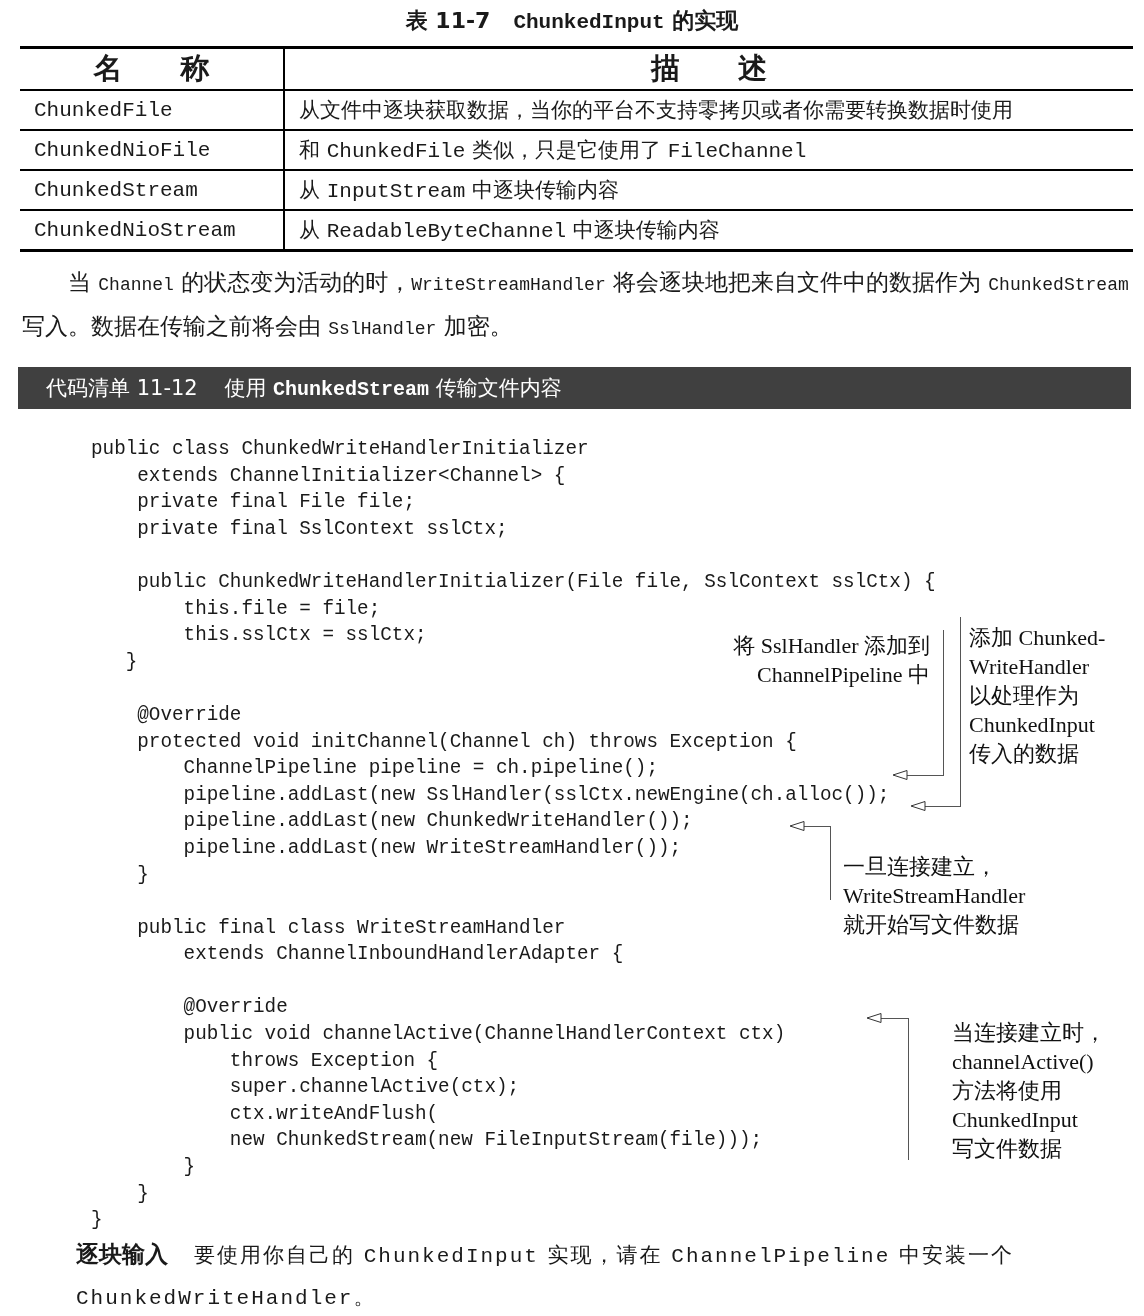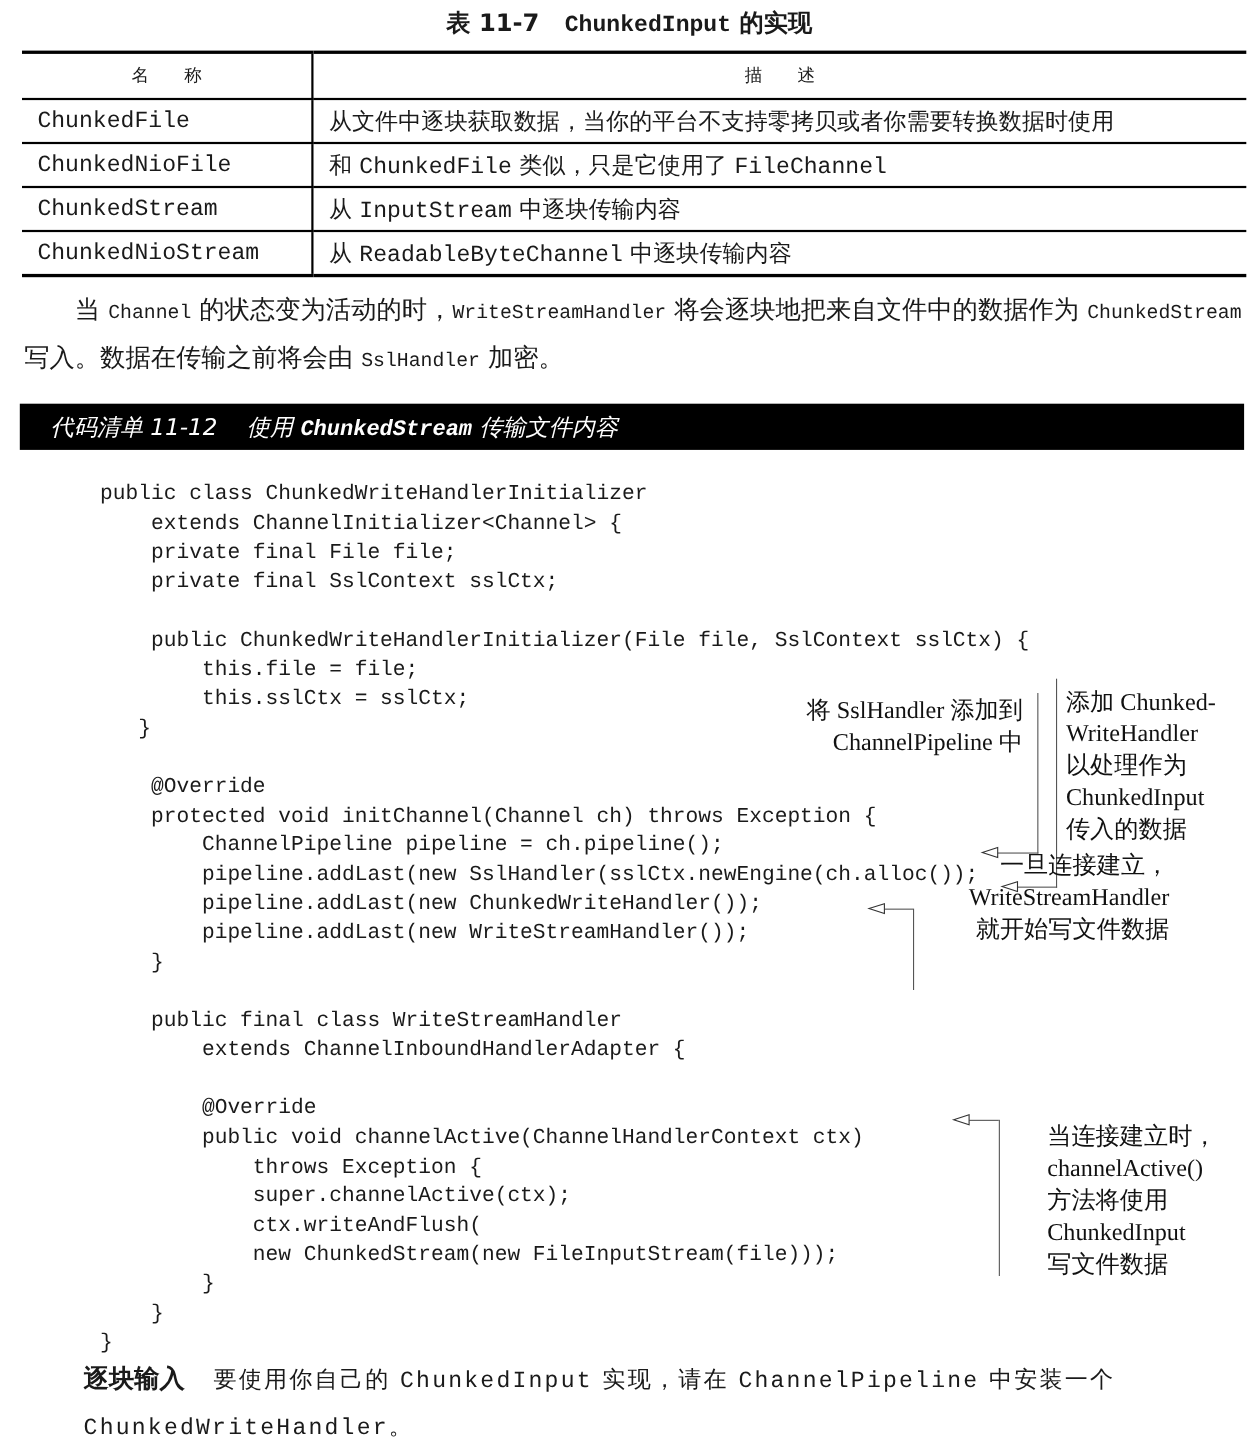--- a/index.html
+++ b/index.html
@@ -8,34 +8,34 @@
     .mono { font-family: "Liberation Mono", "DejaVu Sans Mono", monospace; }
 
     
     .caption { position: absolute; top: 6px; left: 0; width: 1144px; text-align: center;
                font-size: 22px; font-weight: bold; font-family: "DejaVu Sans", sans-serif; }
     .caption .mono { font-weight: bold; font-size: 21px; }
 
     
     .tbl { position: absolute; left: 20px; top: 46px; width: 1113px; border-collapse: collapse; }
     .tbl td, .tbl th { border-top: 2px solid #000; border-bottom: 2px solid #000; height: 38px; padding: 0 14px; }
-    .tbl th { font-weight: normal; font-size: 16px; font-family: "DejaVu Sans", sans-serif; height: 40px; }
+    .tbl th { font-weight: bold; font-size: 29px; font-family: "DejaVu Sans", sans-serif; height: 40px; }
     .tbl td.name { width: 235px; font-size: 21px; }
     .tbl .col1 { border-right: 2px solid #000; }
     .tbl td.desc { font-size: 21px; }
     .tbl tr:first-child th { border-top: 3px solid #000; }
     .tbl tr:last-child td { border-bottom: 3px solid #000; }
 
     
     .para { position: absolute; left: 22px; top: 262px; width: 1112px; font-size: 23px; line-height: 41px; }
     .para .mono { font-size: 18px; }
 
     
-    .listing-bar { position: absolute; left: 18px; top: 367px; width: 1113px; height: 42px; background: #000000;
-                   color: #ffffff; font-family: "DejaVu Sans", sans-serif; font-size: 21px; line-height: 42px; font-style: italic; }
+    .listing-bar { position: absolute; left: 18px; top: 367px; width: 1113px; height: 42px; background: #404040;
+                   color: #ffffff; font-family: "DejaVu Sans", sans-serif; font-size: 21px; line-height: 42px; }
     .listing-bar .inner { padding-left: 28px; }
     .listing-bar .mono { font-weight: bold; font-size: 20px; }
 
     
     .code { position: absolute; left: 75px; top: 420px; margin: 16px; font-size: 19.3px; line-height: 26.6px;
             white-space: pre; font-family: "Liberation Mono", "DejaVu Sans Mono", monospace; color: #1a1a1a; }
 
     
     .note { position: absolute; font-family: "Liberation Serif", "DejaVu Serif", serif; font-size: 22px; line-height: 29px; color: #111; }
     .note.right { text-align: right; }
@@ -152,21 +152,21 @@
   <div>传入的数据</div>
 </div>
 <div class="line" style="left:960px; top:617px; width:1px; height:190px;"></div>
 <div class="line" style="left:924px; top:806px; width:37px; height:1px;"></div>
 <div class="arrow" style="left:910px; top:806px;">
   <svg width="16" height="10" style="top:-5px">
       <polygon points="1,5 15,0.5 15,9.5" fill="#fff" stroke="#333" stroke-width="1"></polygon>
     </svg>
 </div>
 
-<div class="note" style="left:843px; top:772px; width:220px;text-align:right;">
+<div class="note" style="left:843px; top:852px; width:220px;">
   <div>一旦连接建立，</div>
   <div>WriteStreamHandler</div>
   <div>就开始写文件数据</div>
 </div>
 <div class="line" style="left:804px; top:826px; width:26px; height:1px;"></div>
 <div class="line" style="left:830px; top:826px; width:1px; height:74px;"></div>
 <div class="arrow" style="left:789px; top:826px;">
   <svg width="16" height="10" style="top:-5px">
       <polygon points="1,5 15,0.5 15,9.5" fill="#fff" stroke="#333" stroke-width="1"></polygon>
     </svg>

